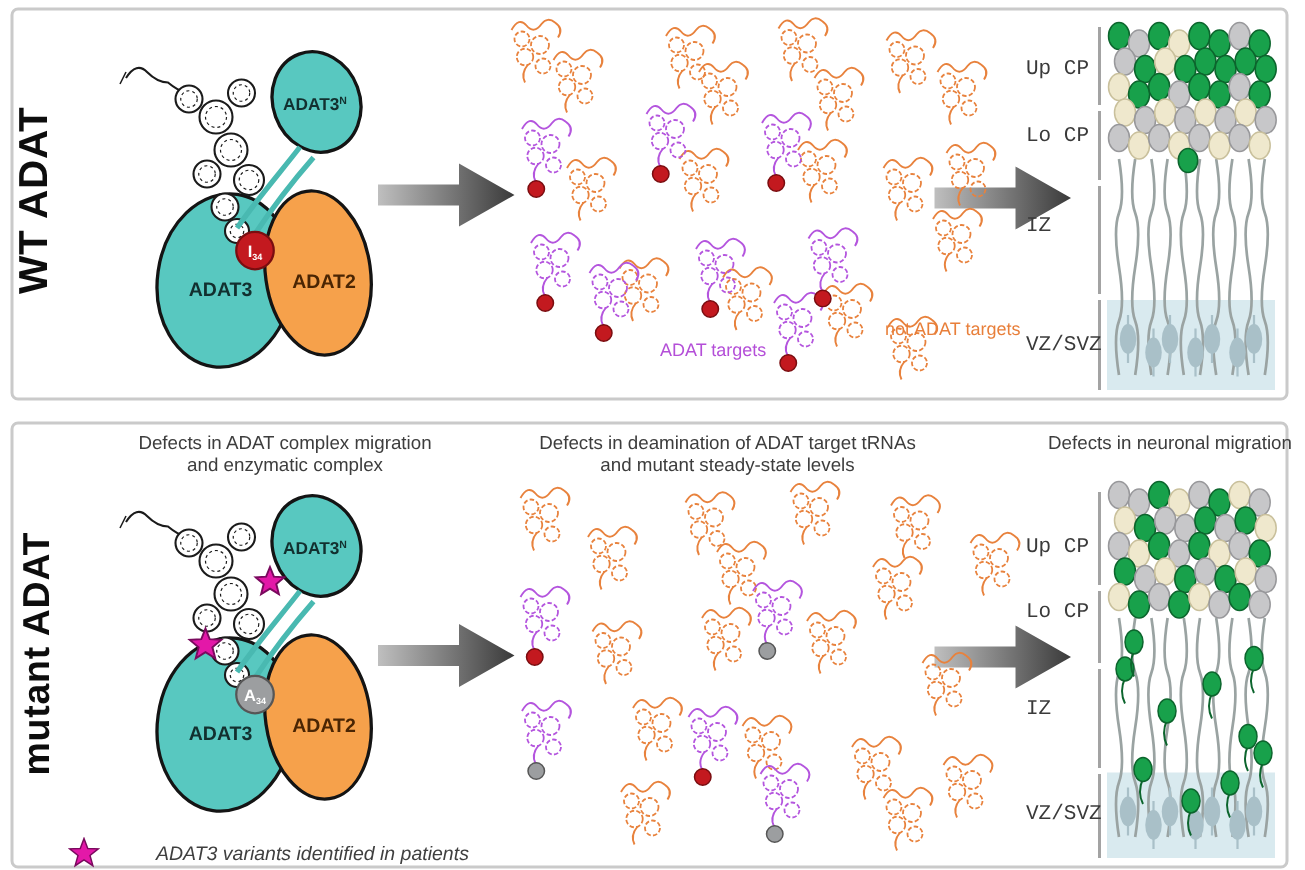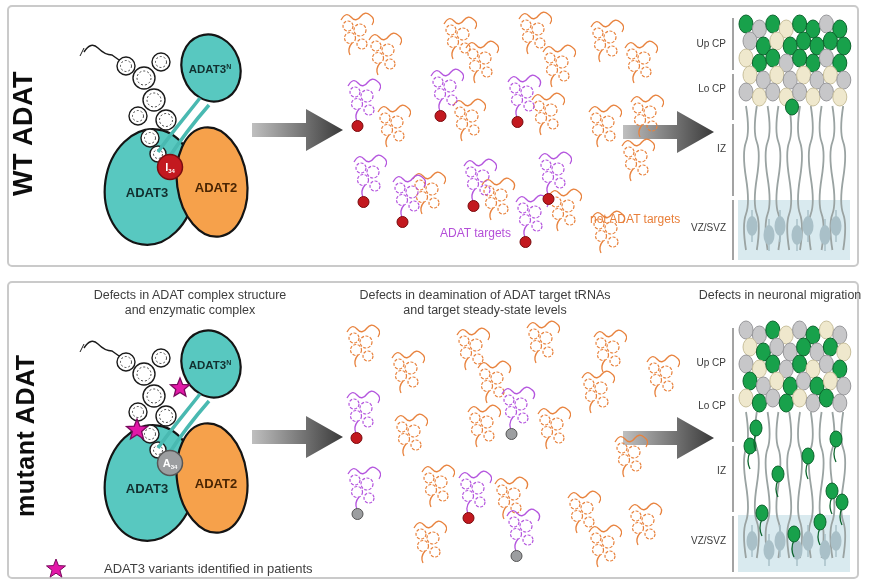--- a/index.html
+++ b/index.html
@@ -4,44 +4,44 @@
 <style>
   html,body{margin:0;padding:0;background:#fff;}
   #stage{position:relative;width:870px;height:580px;overflow:hidden;background:#fff;
          font-family:"Liberation Sans", sans-serif;}
   .panel{position:absolute;border:2px solid #cacaca;border-radius:5px;background:#fff;box-sizing:border-box;}
   .row-label{position:absolute;width:42px;display:flex;align-items:center;justify-content:center;
              writing-mode:vertical-rl;transform:rotate(180deg);
              font-weight:bold;color:#0d0d0d;letter-spacing:.5px;white-space:nowrap;}
   .hdr{position:absolute;font-size:12.5px;line-height:15px;color:#3d3d3d;text-align:center;}
   .trna-label{position:absolute;font-size:12px;white-space:nowrap;}
-  .layer-label{position:absolute;width:42px;text-align:right;font-size:10px;color:#3a3a3a;white-space:nowrap;}
+  .layer-label{position:absolute;width:42px;text-align:left;font-size:14px;color:#3a3a3a;white-space:nowrap;font-family:Liberation Mono, monospace;}
   .legend-text{position:absolute;font-size:13px;color:#3f3f3f;white-space:nowrap;}
   .trna{position:absolute;}
   svg{display:block;}
   .abs{position:absolute;}
 </style>
 </head>
 <body>
 
 <div id="stage">
 
   <div class="panel" style="left:7px;top:5px;width:852px;height:262px;"></div>
   <div class="panel" style="left:7px;top:281px;width:852px;height:298px;"></div>
 
   <div class="row-label" style="left:2px;top:55px;height:158px;font-size:27px;">WT ADAT</div>
   <div class="row-label" style="left:4px;top:348px;height:176px;font-size:25px;">mutant ADAT</div>
 
   <div class="hdr" style="left:68px;top:288px;width:244px;">
-    <div>Defects in ADAT complex structure</div>
+    <div>Defects in ADAT complex migration</div>
     <div>and enzymatic complex</div>
   </div>
   <div class="hdr" style="left:352px;top:288px;width:266px;">
     <div>Defects in deamination of ADAT target tRNAs</div>
-    <div>and target steady-state levels</div>
+    <div>and mutant steady-state levels</div>
   </div>
   <div class="hdr" style="left:650px;top:288px;width:260px;">
     <div>Defects in neuronal migration</div>
   </div>
 
   <div id="complex-wt" class="abs" style="left:58px;top:20px;">
   <svg width="215" height="242" viewBox="0 0 215 242">
     <ellipse cx="92" cy="167" rx="45" ry="58" fill="#58c8c0" stroke="#141414" stroke-width="2.2" transform="rotate(8 92 167)"></ellipse>
     <ellipse cx="154" cy="162" rx="35" ry="55" fill="#f6a14b" stroke="#141414" stroke-width="2.2" transform="rotate(-8 154 162)"></ellipse>
     <g stroke="#1b1b1b" stroke-width="1.4" fill="#ffffff">
@@ -944,15 +944,15 @@
   <div id="layers-mutant">
       <div class="layer-label" style="left: 684px; top: 357px;">Up CP</div>
       <div class="layer-label" style="left: 684px; top: 400px;">Lo CP</div>
       <div class="layer-label" style="left: 684px; top: 465px;">IZ</div>
       <div class="layer-label" style="left: 684px; top: 535px;">VZ/SVZ</div>
     </div>
 
   <svg class="abs" style="left:44px;top:558px;" width="24" height="22" viewBox="0 0 22 22">
     <polygon points="11,1 13.5,7.6 20.5,7.9 15,12.3 16.9,19.1 11,15.2 5.1,19.1 7,12.3 1.5,7.9 8.5,7.6" fill="#e318a8" stroke="#7a0a5e" stroke-width="1"></polygon>
   </svg>
-  <div class="legend-text" style="left:104px;top:561px;">ADAT3 variants identified in patients</div>
+  <div class="legend-text" style="left:104px;top:561px;font-style:italic;">ADAT3 variants identified in patients</div>
 
 </div>
 
 </body></html>

